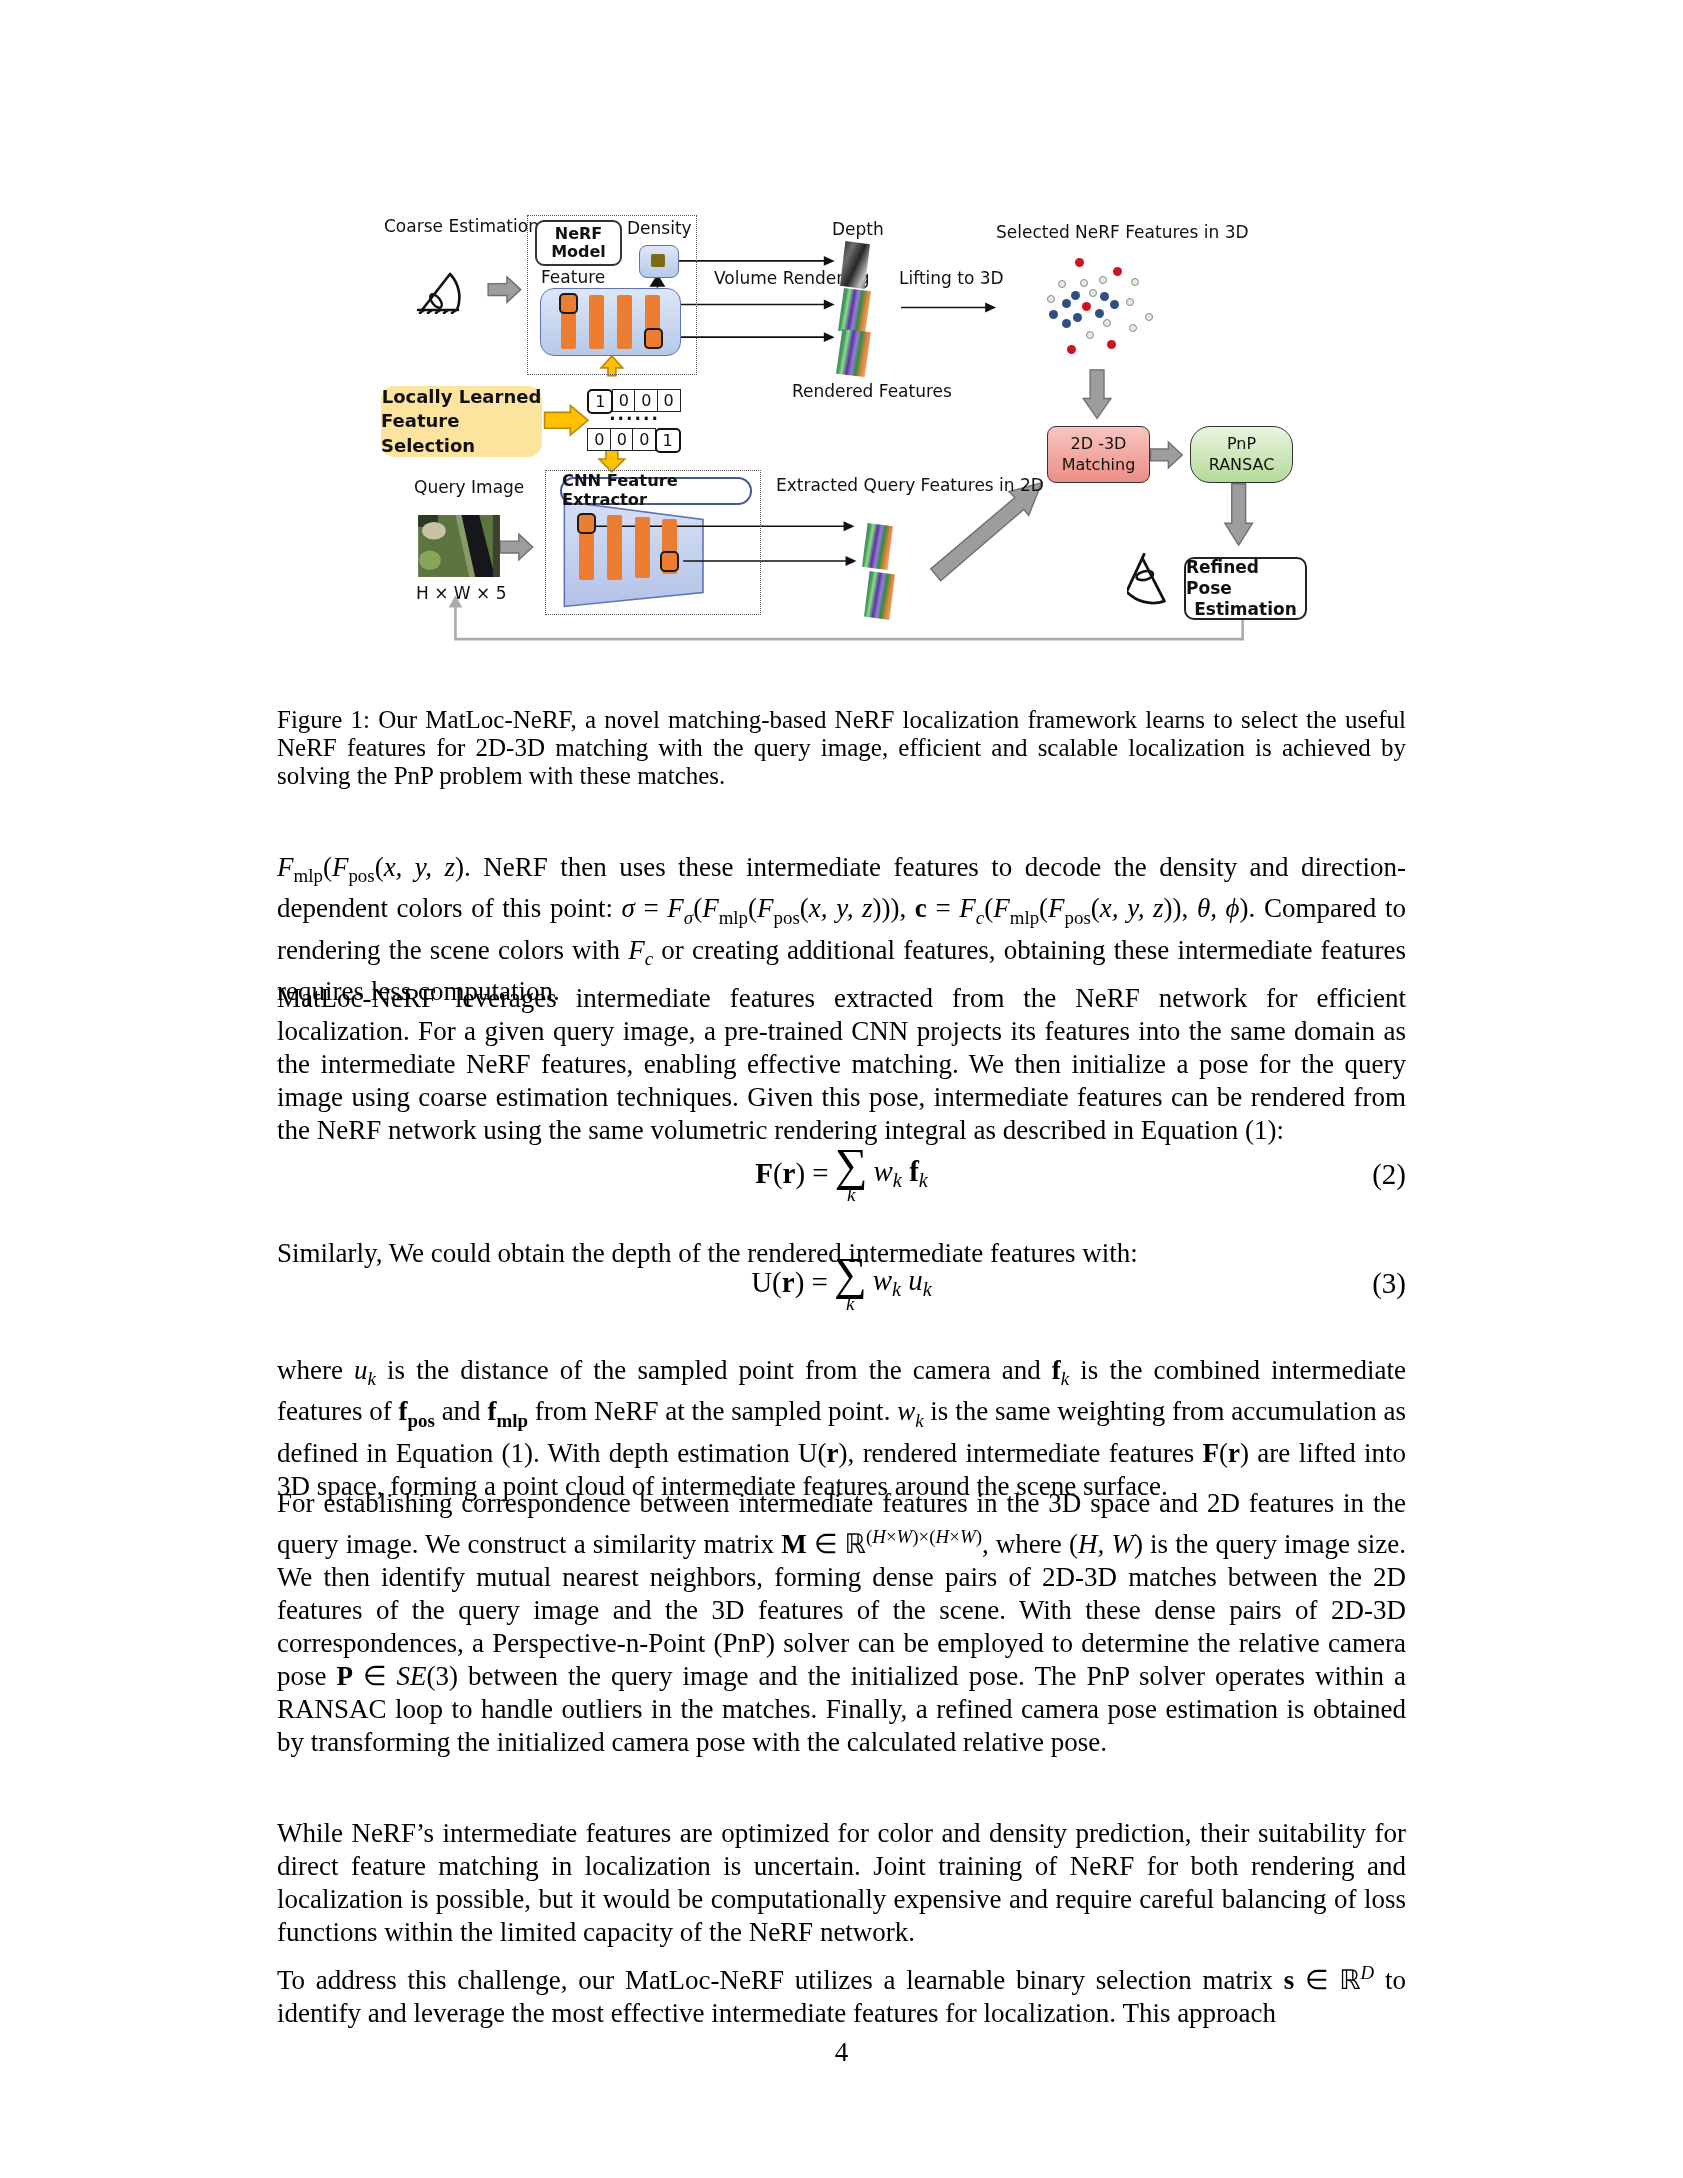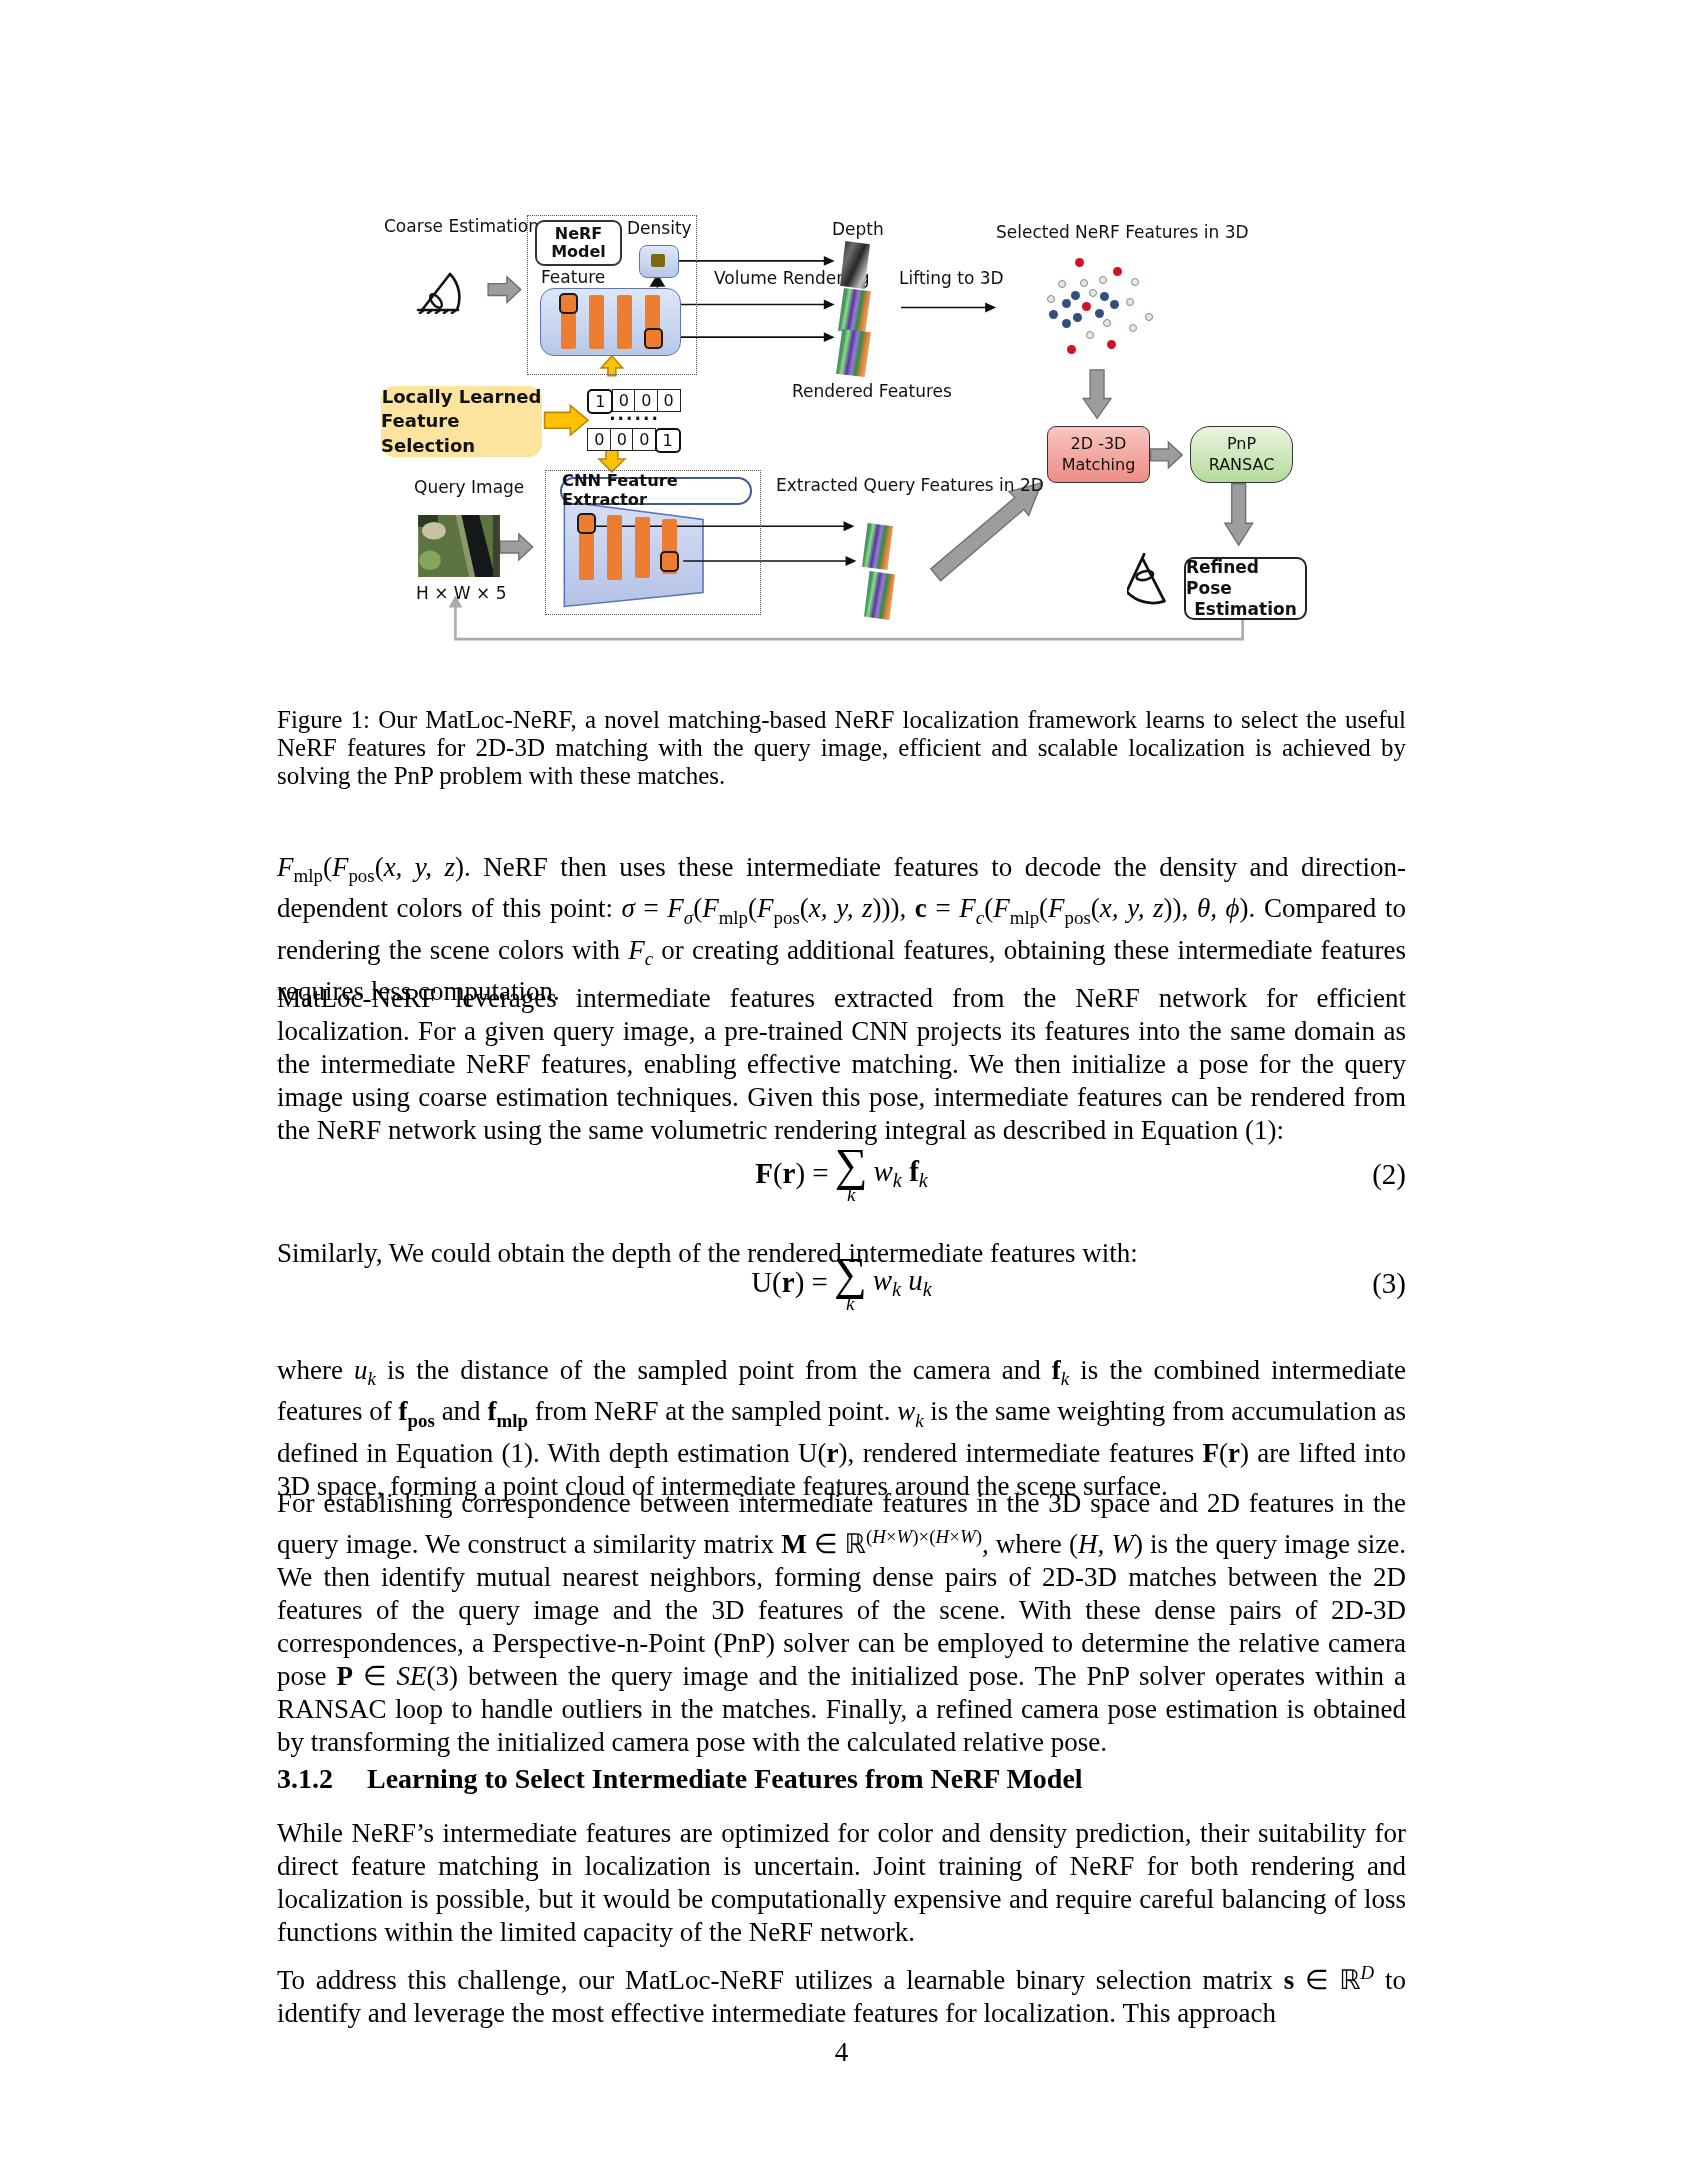--- a/index.html
+++ b/index.html
@@ -267,23 +267,20 @@
         </span>
       <span><i>w<sub>k</sub> u<sub>k</sub></i></span>
     </span>
     <span class="enum">(3)</span>
   </div>
 
   <p class="para" style="top:1327px;">where <i>u<sub>k</sub></i> is the distance of the sampled point from the camera and <b>f</b><sub><i>k</i></sub> is the combined intermediate features of <b>f<sub>pos</sub></b> and <b>f<sub>mlp</sub></b> from NeRF at the sampled point. <i>w<sub>k</sub></i> is the same weighting from accumulation as defined in Equation (1). With depth estimation U(<b>r</b>), rendered intermediate features <b>F</b>(<b>r</b>) are lifted into 3D space, forming a point cloud of intermediate features around the scene surface.</p>
 
   <p class="para" style="top:1460px;">For establishing correspondence between intermediate features in the 3D space and 2D features in the query image.  We construct a similarity matrix <b>M</b> ∈ ℝ<sup>(<i>H</i>×<i>W</i>)×(<i>H</i>×<i>W</i>)</sup>, where (<i>H, W</i>) is the query image size. We then identify mutual nearest neighbors, forming dense pairs of 2D-3D matches between the 2D features of the query image and the 3D features of the scene. With these dense pairs of 2D-3D correspondences, a Perspective-n-Point (PnP) solver can be employed to determine the relative camera pose <b>P</b> ∈ <i>SE</i>(3) between the query image and the initialized pose. The PnP solver operates within a RANSAC loop to handle outliers in the matches. Finally, a refined camera pose estimation is obtained by transforming the initialized camera pose with the calculated relative pose.</p>
 
-  <h3 class="heading" style="top:1735px;">
-    <span class="hnum">3.1.2</span><span>Learning to Select Intermediate Features from NeRF Model</span>
-  </h3>
 
   <p class="para" style="top:1790px;">While NeRF’s intermediate features are optimized for color and density prediction, their suitability for direct feature matching in localization is uncertain. Joint training of NeRF for both rendering and localization is possible, but it would be computationally expensive and require careful balancing of loss functions within the limited capacity of the NeRF network.</p>
 
   <p class="para" style="top:1929px;">To address this challenge, our MatLoc-NeRF utilizes a learnable binary selection matrix <b>s</b> ∈ ℝ<sup><i>D</i></sup> to identify and leverage the most effective intermediate features for localization.  This approach</p>
 
   <div class="pageno" style="top:2037px;">4</div>
 </div>
 
 
 </body></html>

